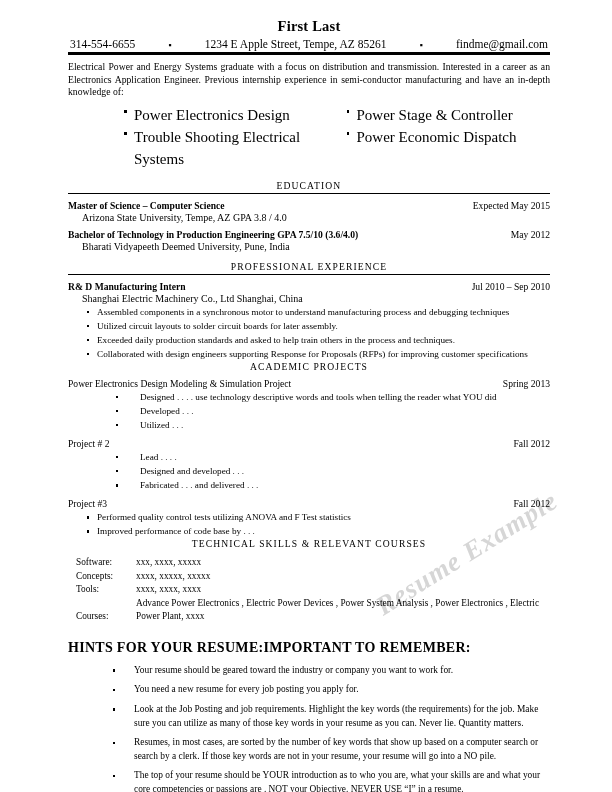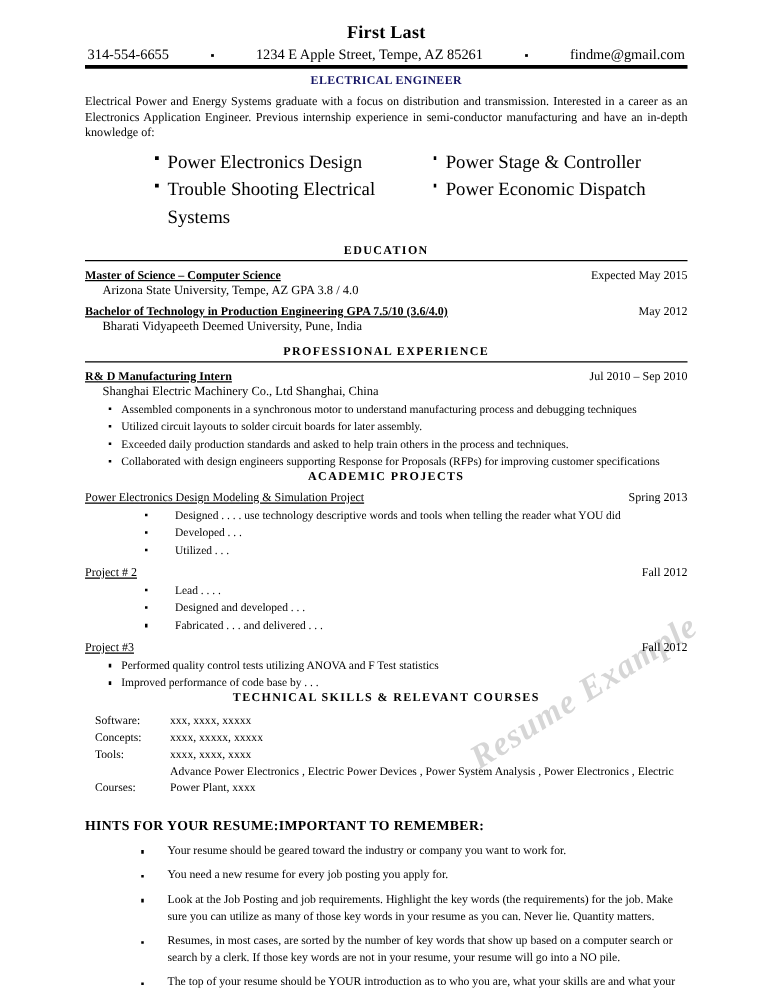--- a/index.html
+++ b/index.html
@@ -109,37 +109,37 @@
     left: 1px;
     top: 5px;
     width: 2.6px;
     height: 2.6px;
     background: #000;
   }
 
   
   .section-head {
     text-align: center;
-    font-weight: bold;
+    font-weight: normal;
     font-size: 9.6px;
     letter-spacing: 1.1px;
     margin-top: 9px;
   }
   .section-head.ruled { border-bottom: 1.6px solid #000; padding-bottom: 2px; }
   .section-head.plain { margin-top: 0; margin-bottom: 2px; }
 
   
   .row {
     display: flex;
     justify-content: space-between;
     align-items: baseline;
     font-size: 9.6px;
     margin-top: 6px;
   }
-  .row .left { font-weight: bold; text-decoration: underline; }
+  .row .left { font-weight: bold; }
   .row .right { font-weight: normal; white-space: nowrap; padding-left: 12px; }
   .row.plain .left { font-weight: normal; }
   .subline {
     font-size: 10px;
     padding-left: 14px;
     margin-top: 1px;
   }
 
   
   ul.blist {
@@ -178,21 +178,21 @@
     line-height: 1.45;
   }
   .skills .srow { display: flex; align-items: flex-end; }
   .skills .slabel { width: 60px; flex: 0 0 60px; }
   .skills .sval { flex: 1; }
 
   
   .hints-head {
     display: flex;
     font-weight: bold;
-    font-size: 11px;
+    font-size: 14px;
     letter-spacing: .3px;
     margin-top: 16px;
   }
   .hints-head .h2 { }
 </style>
 </head>
 <body>
 
 <div class="page">
 
@@ -207,21 +207,20 @@
     <div class="contact">
       <span>314-554-6655</span>
       <span class="sep">▪</span>
       <span>1234 E Apple Street, Tempe, AZ  85261</span>
       <span class="sep">▪</span>
       <span>findme@gmail.com</span>
     </div>
 
     <div class="rule-thick"></div>
 
-    <div class="job-title">ELECTRICAL ENGINEER</div>
 
     <div class="summary">Electrical Power and Energy Systems graduate with a focus on distribution and transmission.   Interested in a career as an Electronics Application Engineer.  Previous internship experience in semi-conductor manufacturing and have an in-depth knowledge of:</div>
 
     <div class="skill-cols">
       <div class="col left">
         <div class="sq-item">Power Electronics Design</div>
         <div class="sq-item">Trouble Shooting Electrical Systems</div>
       </div>
       <div class="col right">
         <div class="sq-item">Power Stage &amp; Controller</div>

